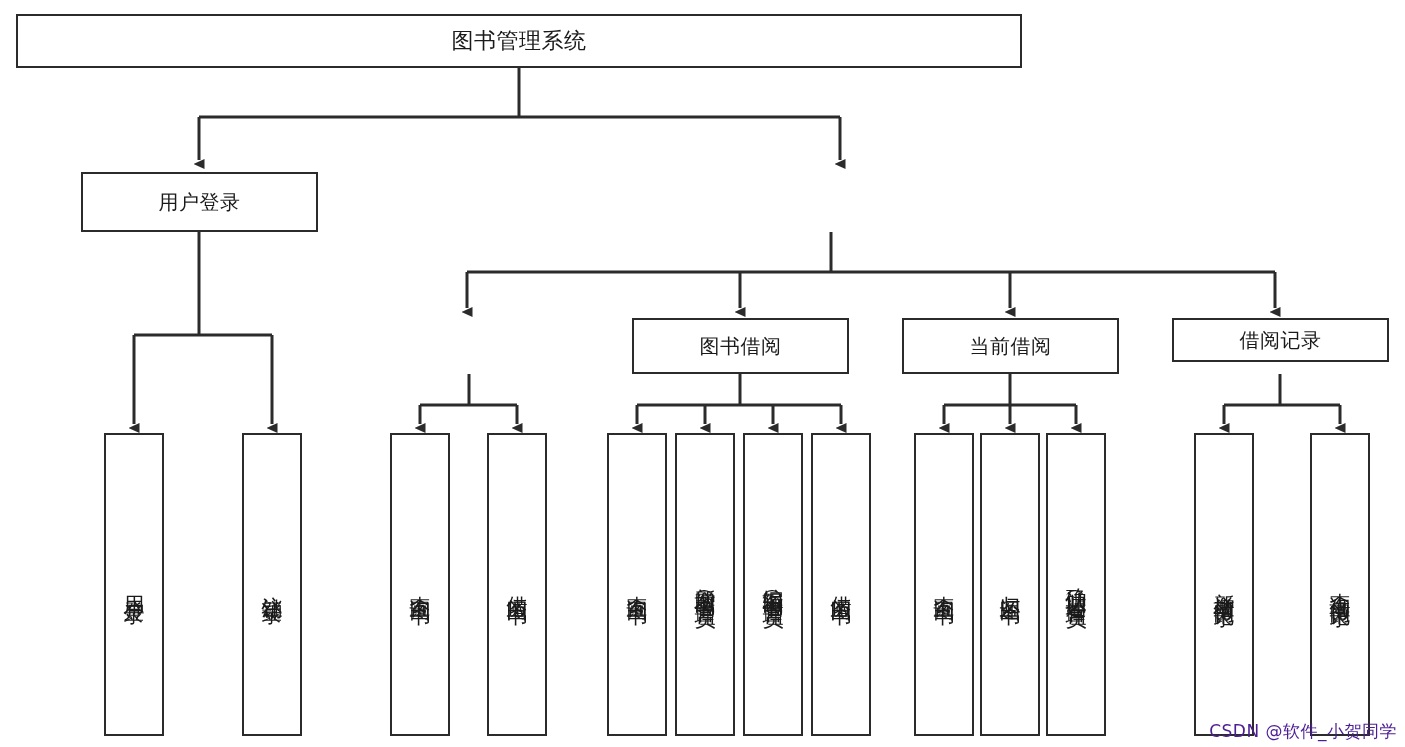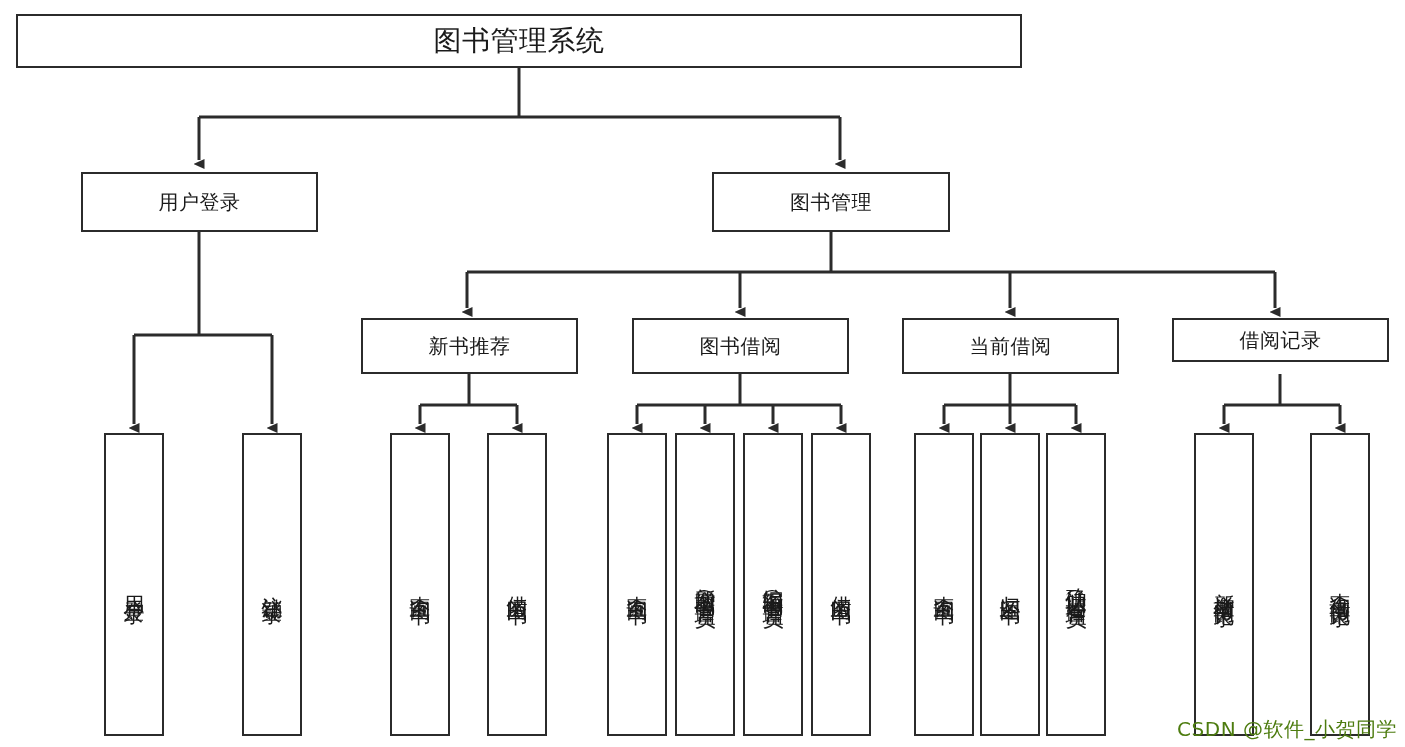--- a/index.html
+++ b/index.html
@@ -38,42 +38,42 @@
     display: block;
     text-align: center;
     line-height: 1.15;
     letter-spacing: 0.5px;
   }
   
   .node.horiz .node-label {
     writing-mode: horizontal-tb;
     font-size: 21px;
   }
-  .node.root .node-label { font-size: 28px; }
+  .node.root .node-label { font-size: 22px; }
   .node.mid .node-label  { font-size: 20px; }
   
   .node.vert {
     align-items: center;
     justify-content: center;
     padding: 4px 0;
   }
   .node.vert .node-label {
     writing-mode: vertical-rl;
     text-orientation: upright;
     font-size: 21px;
     line-height: 1.05;
     letter-spacing: 3px;
     white-space: nowrap;
   }
   .watermark {
     position: absolute;
     right: 8px;
     bottom: 4px;
-    font-size: 20px;
-    color: #4d7c0f;
+    font-size: 17px;
+    color: #4c1d95;
     font-family: "DejaVu Sans", "Liberation Sans", sans-serif;
     letter-spacing: 0.5px;
     white-space: nowrap;
     z-index: 5;
   }
 </style>
 </head>
 <body>
 
 <div id="canvas">
@@ -131,27 +131,21 @@
   </svg>
 
   <div class="node horiz root" style="left:16px; top:14px; width:1006px; height:54px;">
     <span class="node-label">图书管理系统</span>
   </div>
 
   <div class="node horiz mid" style="left:81px; top:172px; width:237px; height:60px;">
     <span class="node-label">用户登录</span>
   </div>
 
-  <div class="node horiz mid" style="left:712px; top:172px; width:238px; height:60px;">
-    <span class="node-label">图书管理</span>
-  </div>
-
-  <div class="node horiz mid" style="left:361px; top:318px; width:217px; height:56px;">
-    <span class="node-label">新书推荐</span>
-  </div>
+
 
   <div class="node horiz mid" style="left:902px; top:318px; width:217px; height:56px;">
     <span class="node-label">当前借阅</span>
   </div>
 
   <div class="node horiz mid" style="left:632px; top:318px; width:217px; height:56px;">
     <span class="node-label">图书借阅</span>
   </div>
 
   <div class="node horiz mid" style="left:1172px; top:318px; width:217px; height:44px;">

